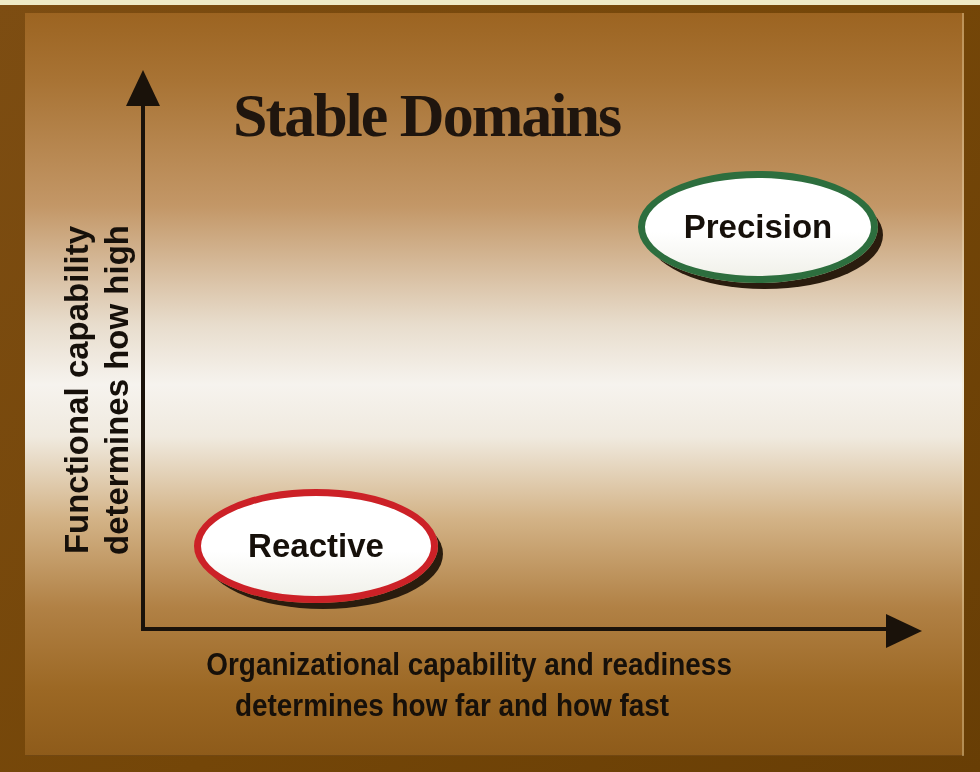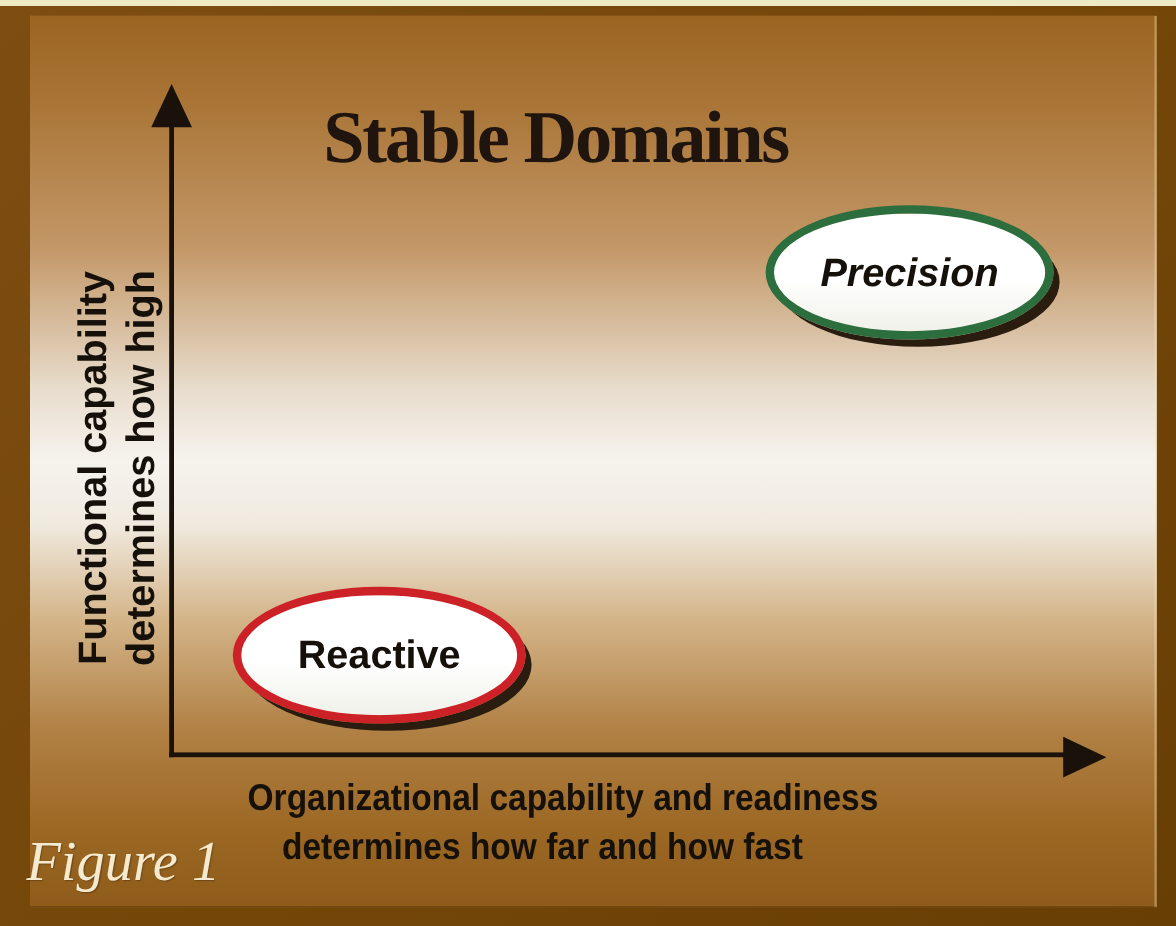--- a/index.html
+++ b/index.html
@@ -34,21 +34,21 @@
       #d3b387 68%,
       #b18145 80%,
       #9c6824 91%,
       #8e5b1a 100%);
     box-shadow: inset -2px 0 0 rgba(246,232,190,0.35), inset 0 -1px 0 rgba(60,35,5,0.35);
   }
   .fig-title {
     position: absolute;
     left: 233px; top: 84px;
     width: 460px;
-    text-align: center;
+    text-align: left;
     font-family: "Liberation Serif", serif;
     font-weight: bold;
     font-size: 62px;
     line-height: 1;
     letter-spacing: -2px;
     white-space: nowrap;
   }
   
   .y-line {
     position: absolute;
@@ -155,18 +155,17 @@
     <div>Organizational capability and readiness</div>
     <div>determines how far and how fast</div>
   </div>
 
   <div class="domain-ellipse ellipse-reactive" style="border-color: rgb(204, 33, 39); box-shadow: rgb(42, 28, 14) 7px 8px 0px -2px;">
     <span class="domain-label" style="color: rgb(22, 16, 10);">Reactive</span>
   </div>
 
 
   <div class="domain-ellipse ellipse-precision" style="border-color: rgb(45, 110, 62); box-shadow: rgb(42, 28, 14) 7px 8px 0px -2px;">
-    <span class="domain-label" style="color: rgb(22, 16, 10); font-style: italic;">Precision</span>
+    <span class="domain-label" style="color: rgb(22, 16, 10);">Precision</span>
   </div>
 
-  <div class="fig-caption" style="color: rgb(244, 234, 208);">Figure 1</div>
 
 </div>
 
 </body></html>

